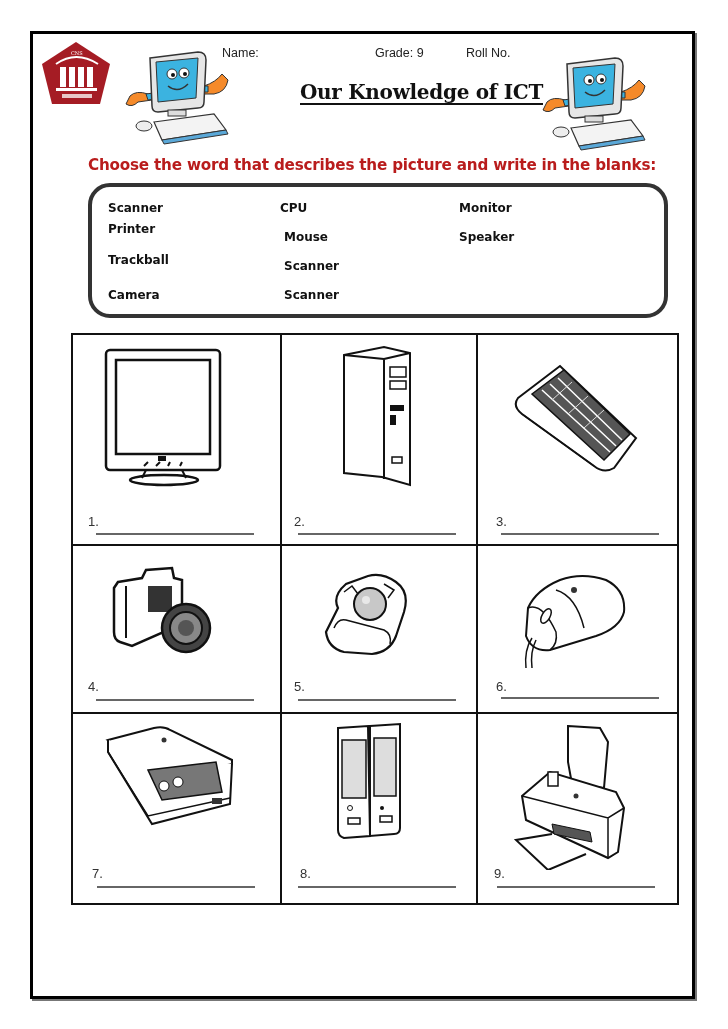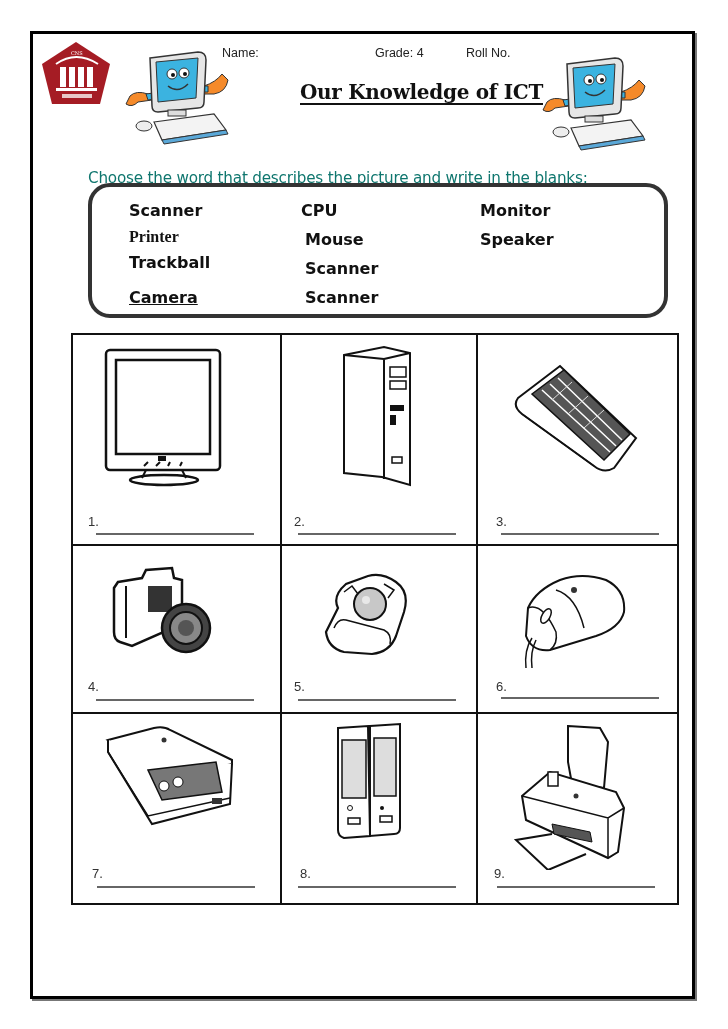--- a/index.html
+++ b/index.html
@@ -17,27 +17,27 @@
 
     .hdr-text { position: absolute; font-family: "Liberation Sans", sans-serif; font-size: 12.5px; color: #222; }
     .hdr-name { left: 214px; top: 46px; margin-left: 8px; }
     .hdr-grade { left: 375px; top: 46px; }
     .hdr-roll { left: 466px; top: 46px; }
 
     .title { position: absolute; left: 276px; top: 80px; font-family: "DejaVu Serif", serif;
              font-weight: bold; font-size: 20px; text-decoration: underline; text-decoration-thickness: 2px;
              text-underline-offset: 4px; color: #111; letter-spacing: -0.3px; margin-left: 24px; }
 
-    .instruction { position: absolute; left: 88px; top: 169px; font-family: "DejaVu Sans", sans-serif;
-                   font-weight: normal; font-size: 15.2px; color: #0f766e; letter-spacing: -0.2px; }
+    .instruction { position: absolute; left: 88px; top: 156px; font-family: "DejaVu Sans", sans-serif;
+                   font-weight: bold; font-size: 15.2px; color: #b91c1c; letter-spacing: -0.2px; }
 
     .wordbox { position: absolute; left: 88px; top: 183px; width: 572px; height: 127px;
                border: 4px solid #333; border-radius: 22px; }
     .word { position: absolute; font-family: "DejaVu Sans", sans-serif; font-weight: bold;
-            font-size: 16px; color: #111; margin-left: 21px; }
+            font-size: 12px; color: #111; }
 
     .grid { position: absolute; left: 71px; top: 333px; width: 608px; height: 572px;
             border-top: 2px solid #111; border-left: 2px solid #111; border-bottom: 2px solid #111;
             box-sizing: border-box; }
     .grid-right { position: absolute; left: 677px; top: 333px; width: 2px; height: 570px; background: #111; }
     .vline { position: absolute; width: 2px; background: #111; top: 333px; height: 572px; }
     .hline { position: absolute; height: 2px; background: #111; left: 71px; width: 608px; }
     .num { position: absolute; font-family: "Liberation Sans", sans-serif; font-size: 13px; color: #333; }
     .blank { position: absolute; height: 2px; background: #666; width: 158px; }
 
@@ -97,32 +97,32 @@
       <circle cx="67" cy="28" r="2" fill="#111"></circle>
     <path d="M50 40 Q60 48 70 38" stroke="#333" stroke-width="1.5" fill="none"></path>
     <rect x="50" y="64" width="18" height="6" fill="#ddd" stroke="#333" stroke-width="1"></rect>
     <ellipse cx="26" cy="80" rx="8" ry="5" fill="#eee" stroke="#333"></ellipse>
     <path d="M36 76 L96 68 L108 84 L44 94Z" fill="#f3f3f3" stroke="#333" stroke-width="1.2"></path>
     <path d="M44 94 L108 84 L110 88 L46 98Z" fill="#5aa8d8" stroke="#333" stroke-width="1"></path>
   </svg>
 </div>
 
 <div class="hdr-text hdr-name">Name:</div>
-<div class="hdr-text hdr-grade">Grade: 4</div>
+<div class="hdr-text hdr-grade">Grade: 9</div>
 <div class="hdr-text hdr-roll">Roll No.</div>
 
 <div class="title">Our Knowledge of ICT</div>
 
 <div class="instruction">Choose the word that describes the picture and write in the blanks:</div>
 
 <div class="wordbox"></div>
 <div class="word" style="left:108px;top:201px;">Scanner</div>
-<div class="word" style="left:108px;top:228px;font-family:Liberation Serif, serif;">Printer</div>
+<div class="word" style="left:108px;top:222px;">Printer</div>
 <div class="word" style="left:108px;top:253px;">Trackball</div>
-<div class="word" style="left:108px;top:288px;text-decoration:underline;">Camera</div>
+<div class="word" style="left:108px;top:288px;">Camera</div>
 <div class="word" style="left:280px;top:201px;">CPU</div>
 <div class="word" style="left:284px;top:230px;">Mouse</div>
 <div class="word" style="left:284px;top:259px;">Scanner</div>
 <div class="word" style="left:284px;top:288px;">Scanner</div>
 <div class="word" style="left:459px;top:201px;">Monitor</div>
 <div class="word" style="left:459px;top:230px;">Speaker</div>
 
 <div class="grid"></div>
 <div class="grid-right"></div>
 <div class="vline" style="left:280px;"></div>

